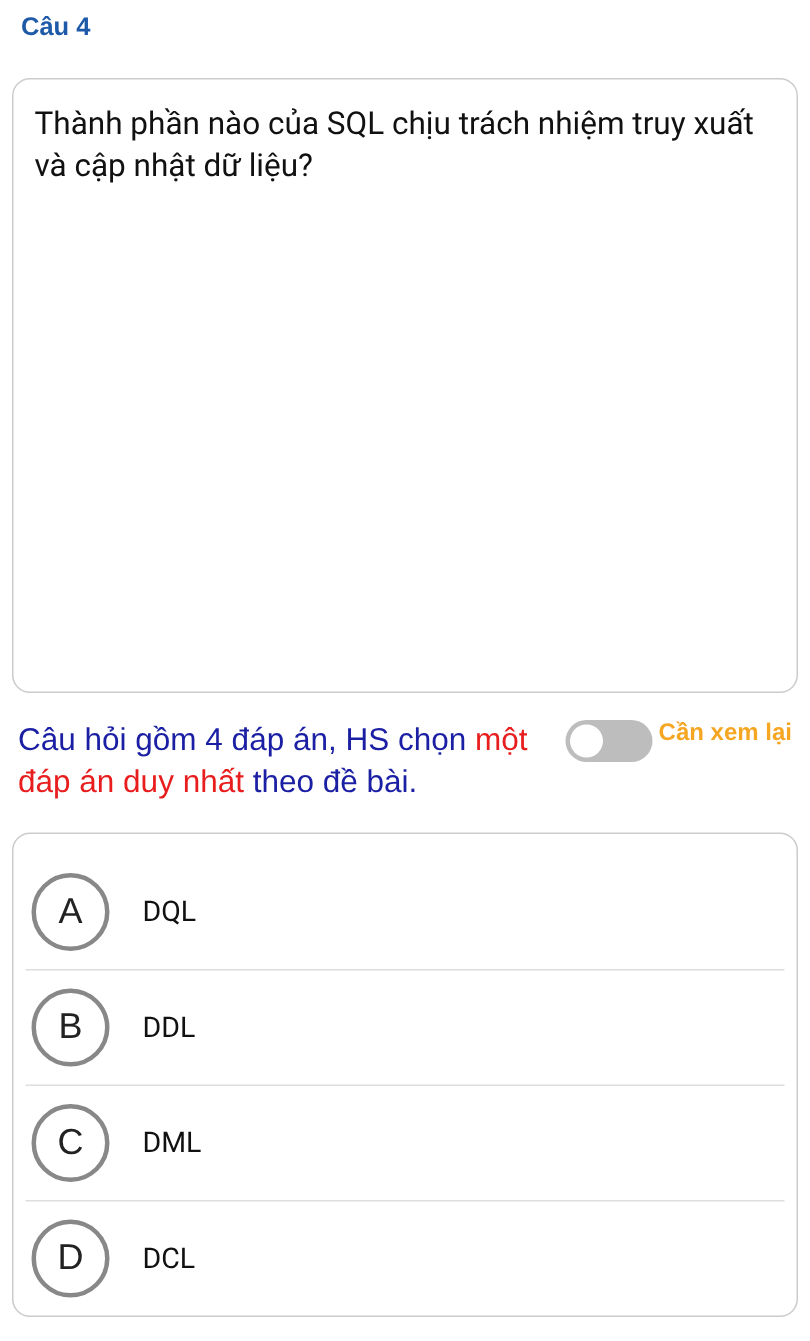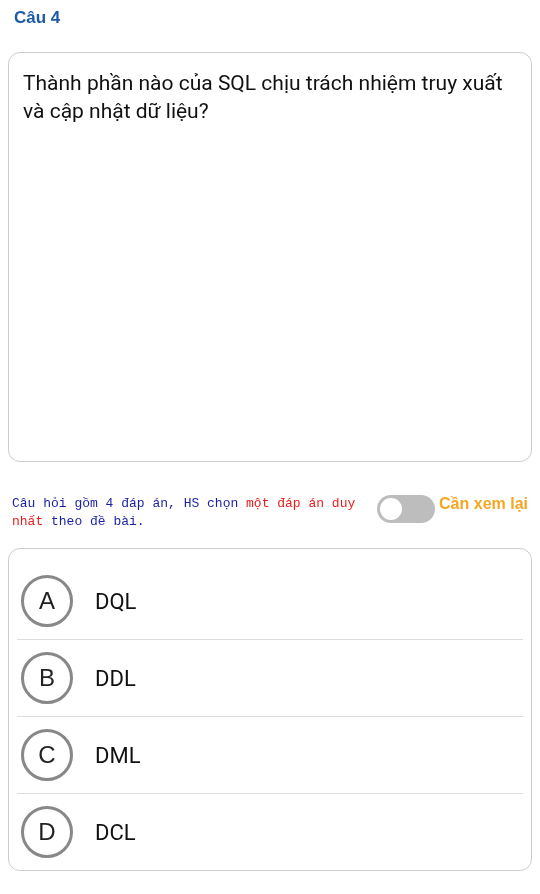--- a/index.html
+++ b/index.html
@@ -15,37 +15,37 @@
     font-family: "Comic Sans MS", cursive, sans-serif;
     font-weight: bold;
     font-size: 17px;
     margin: 0 0 24px 6px;
   }
   .question-box {
     border: 1px solid #ccc;
     border-radius: 12px;
     padding: 16px 14px;
     min-height: 410px;
-    margin-bottom: 33px;
+    margin-bottom: 18px;
   }
   .question-text {
     font-size: 21px;
     color: #111;
     line-height: 1.35;
   }
   .instruction-row {
     display: flex;
     justify-content: space-between;
     align-items: flex-start;
     margin-bottom: 18px;
     padding: 0 4px;
   }
   .instruction-text {
-    font-family: Liberation Mono, monospace;
-    font-size: 13px;
+    font-family: Liberation Sans, sans-serif;
+    font-size: 21px;
     color: #1b1fa3;
     max-width: 400px;
     line-height: 1.35;
   }
   .instruction-text .highlight {
     color: #e81d1d;
   }
   .toggle-col {
     display: flex;
     align-items: flex-start;
@@ -97,21 +97,21 @@
     display: flex;
     align-items: center;
     justify-content: center;
     font-family: "Comic Sans MS", cursive, sans-serif;
     font-size: 24px;
     color: #222;
     margin-right: 22px;
     flex-shrink: 0;
   }
   .answer-text {
-    font-size: 22px;
+    font-size: 19px;
     color: #111;
   }
 </style>
 </head>
 <body>
 
 <div class="question-number">Câu 4</div>
 
 <div class="question-box">
   <div class="question-text">Thành phần nào của SQL chịu trách nhiệm truy xuất và cập nhật dữ liệu?</div>

